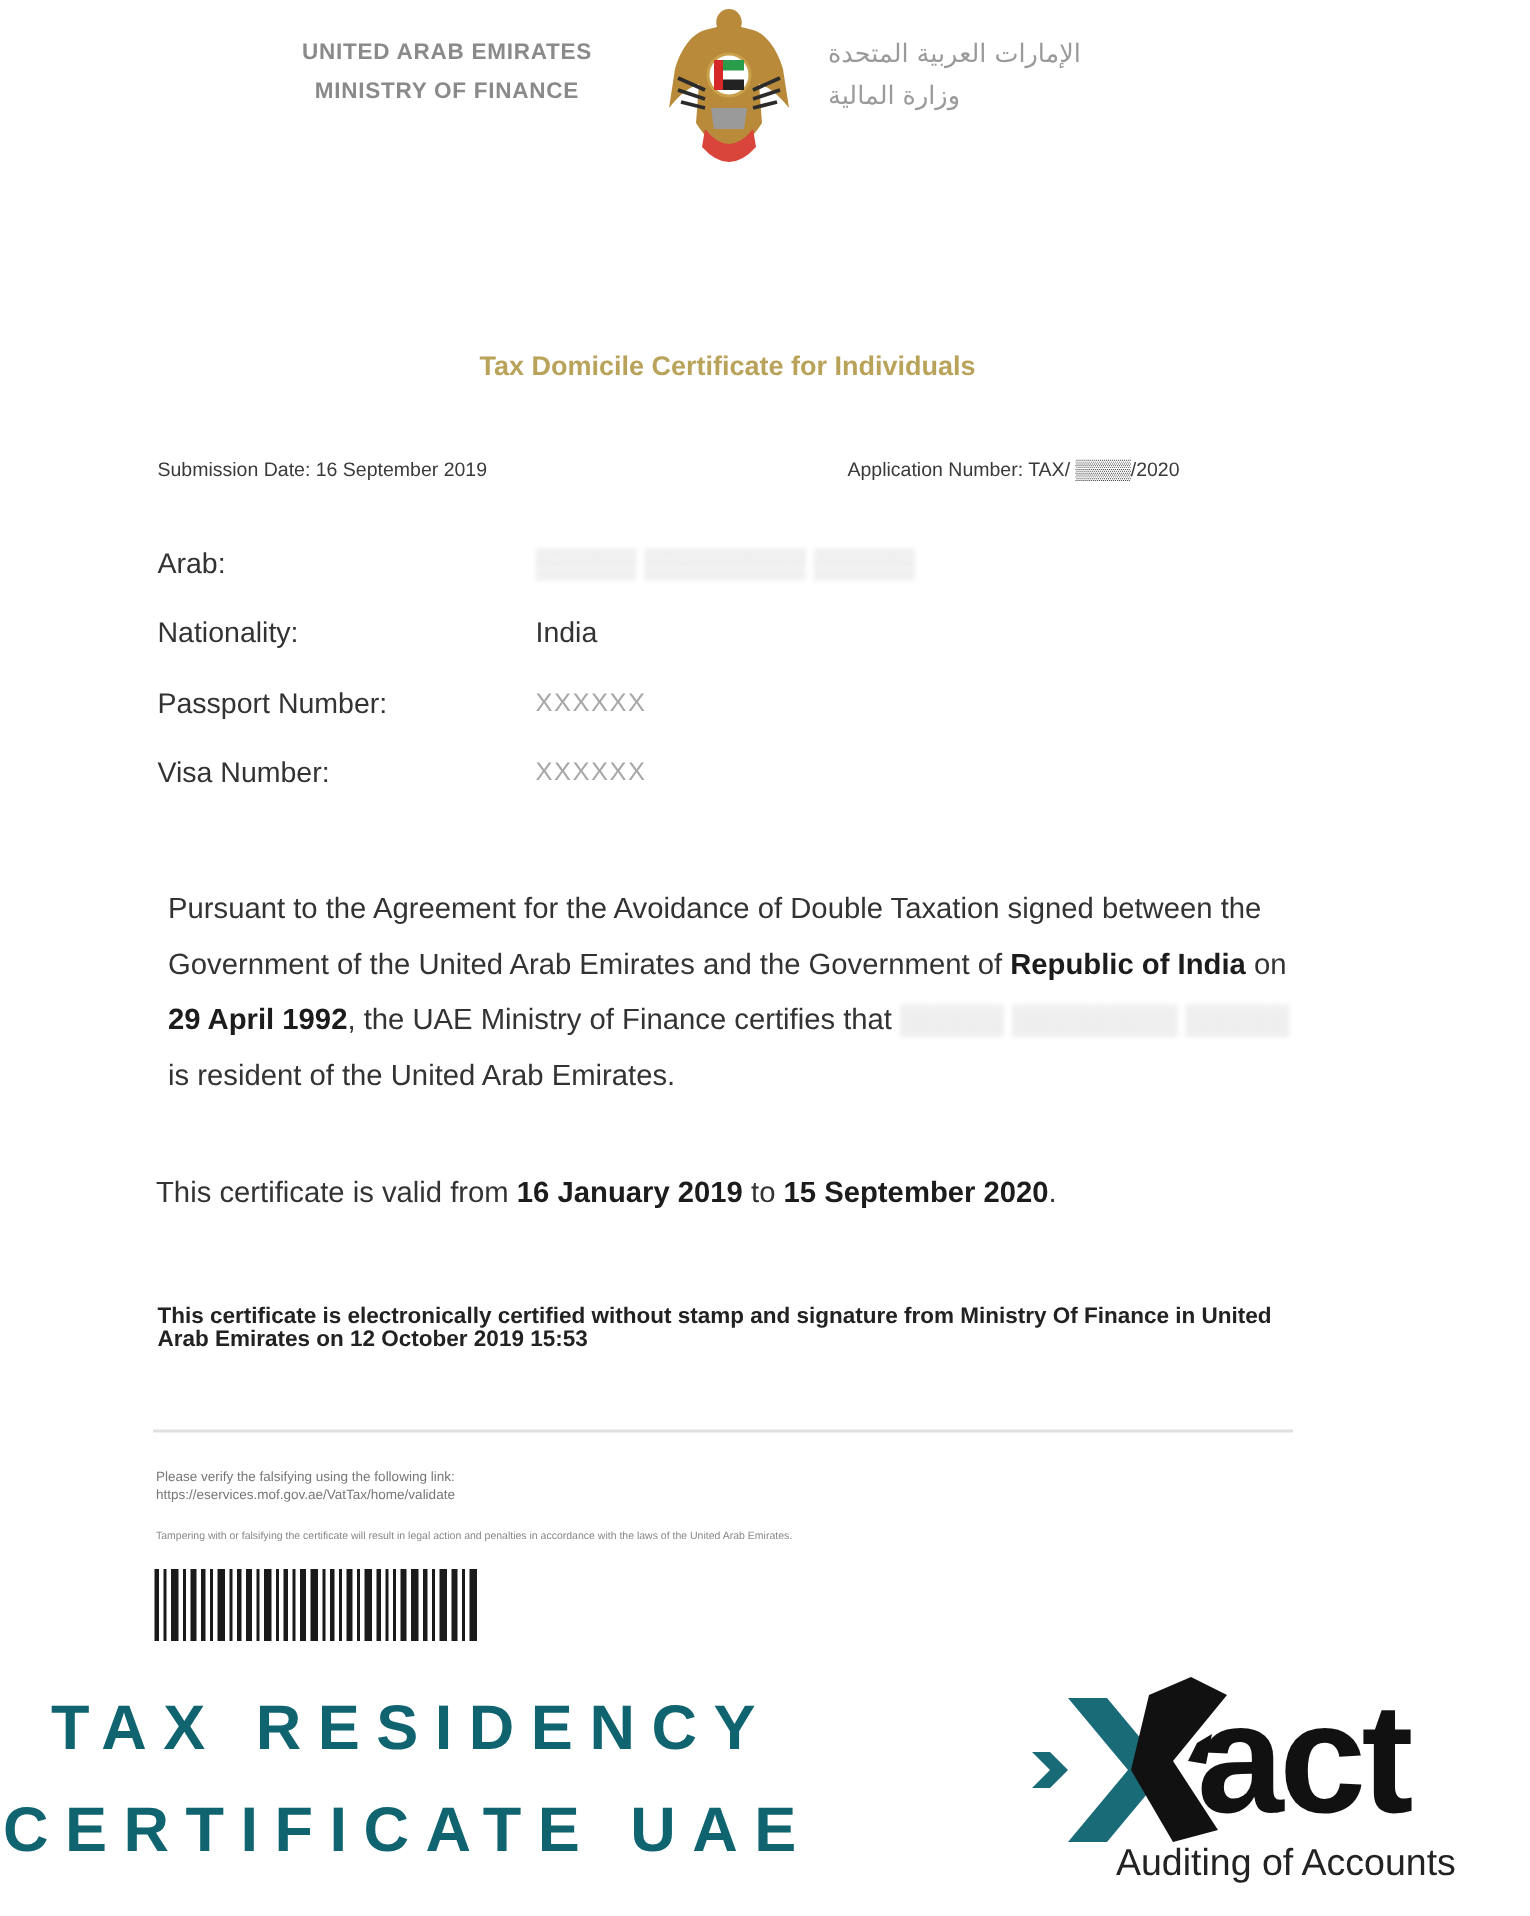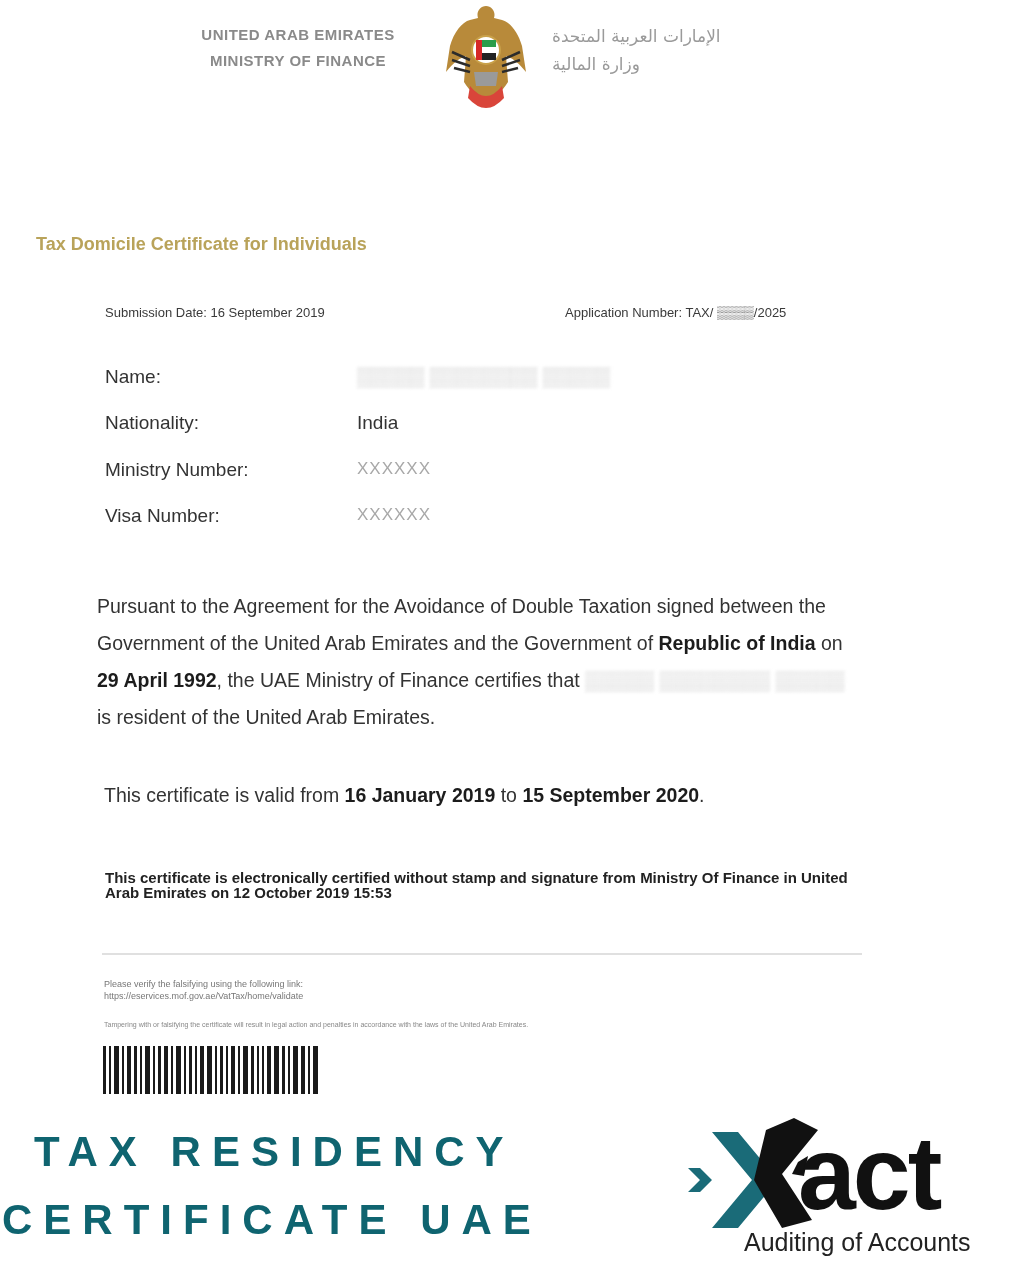--- a/index.html
+++ b/index.html
@@ -1,27 +1,27 @@
 <!DOCTYPE html>
 <html><head>
 <meta charset="utf-8">
 <style>
   html, body { margin:0; padding:0; background:#ffffff; }
   body { width:1020px; height:1277px; position:relative; overflow:hidden; font-family:"Liberation Sans", sans-serif; color:#2a2a2a; }
   .abs { position:absolute; }
   .hdr-en { left:178px; width:240px; text-align:center; color:#8a8a8a; font-size:15px; font-weight:bold; letter-spacing:0.5px; line-height:22px; }
   .hdr-ar { left:552px; width:240px; text-align:left; color:#9a9a9a; font-size:17px; line-height:24px; font-family:"DejaVu Sans", sans-serif; direction:rtl; }
   .emblem { left:440px; top:2px; width:92px; height:116px; }
-  .cert-title { left:0; width:970px; top:234px; text-align:left; color:#b9a35a; font-size:18px; font-weight:bold;margin-left:36px; }
+  .cert-title { left:0; width:970px; top:234px; text-align:center; color:#b9a35a; font-size:18px; font-weight:bold; }
   .meta { top:305px; font-size:13px; color:#3a3a3a; }
   .field-label { left:105px; font-size:19px; color:#333; }
   .field-value { left:357px; font-size:19px; color:#333; }
   .field-value.masked { color:#a8a8a8; letter-spacing:1px; }
   .blur { color:#c8c8c8; filter:blur(1.5px); }
-  .para { left:97px; width:760px; top:588px; font-size:19.5px; line-height:37px; color:#333; }
+  .para { left:112px; width:760px; top:588px; font-size:19.5px; line-height:37px; color:#333; }
   .para b { color:#1c1c1c; }
   .valid { left:104px; top:784px; font-size:19.5px; color:#333; }
   .valid b { color:#1c1c1c; }
   .note { left:105px; top:870px; width:760px; font-size:15px; line-height:15px; color:#222; font-weight:bold; }
   .divider { left:102px; top:953px; width:760px; height:2px; background:#e0e0e0; }
   .verify { left:104px; top:978px; font-size:9px; line-height:12px; color:#777; }
   .tamper { left:104px; top:1021px; font-size:7px; color:#888; }
   .barcode { left:103px; top:1046px; width:305px; height:48px; display:flex; align-items:stretch; }
   .barcode span { display:block; background:#1a1a1a; margin-right:3px; }
   .banner { left:0; width:640px; font-weight:bold; color:#0f6470; font-size:42px; letter-spacing:11px; }
@@ -54,29 +54,29 @@
     <path d="M34 70 L58 70 L56 84 L36 84 Z" fill="#9a9a9a"></path>
   </svg>
 </div>
 
 <div class="abs hdr-ar" style="top:24px">الإمارات العربية المتحدة</div>
 <div class="abs hdr-ar" style="top:52px">وزارة المالية</div>
 
 <div class="abs cert-title">Tax Domicile Certificate for Individuals</div>
 
 <div class="abs meta" style="left:105px">Submission Date: 16 September 2019</div>
-<div class="abs meta" style="left:565px">Application Number: TAX/ ▒▒▒▒/2025</div>
+<div class="abs meta" style="left:565px">Application Number: TAX/ ▒▒▒▒/2020</div>
 
-<div class="abs field-label" style="top:366px">Name:</div>
+<div class="abs field-label" style="top:366px">Arab:</div>
 <div class="abs field-value blur" style="top:366px">▒▒▒▒▒ ▒▒▒▒▒▒▒▒ ▒▒▒▒▒</div>
 
 <div class="abs field-label" style="top:412px">Nationality:</div>
 <div class="abs field-value" style="top:412px">India</div>
 
-<div class="abs field-label" style="top:459px">Ministry Number:</div>
+<div class="abs field-label" style="top:459px">Passport Number:</div>
 <div class="abs field-value masked" style="top:459px;font-size:17px">XXXXXX</div>
 
 <div class="abs field-label" style="top:505px">Visa Number:</div>
 <div class="abs field-value masked" style="top:505px;font-size:17px">XXXXXX</div>
 
 <div class="abs para"><span>Pursuant to the Agreement for the Avoidance of Double Taxation signed between the Government of the United Arab Emirates and the Government of </span><b>Republic of India</b><span> on </span><b>29 April 1992</b><span>, the UAE Ministry of Finance certifies that </span><span class="blur">▒▒▒▒▒ ▒▒▒▒▒▒▒▒ ▒▒▒▒▒</span><span> is resident of the United Arab Emirates.</span></div>
 
 <div class="abs valid"><span>This certificate is valid from </span><b>16 January 2019</b><span> to </span><b>15 September 2020</b><span>.</span></div>
 
 <div class="abs note">This certificate is electronically certified without stamp and signature from Ministry Of Finance in United Arab Emirates on 12 October 2019 15:53</div>

